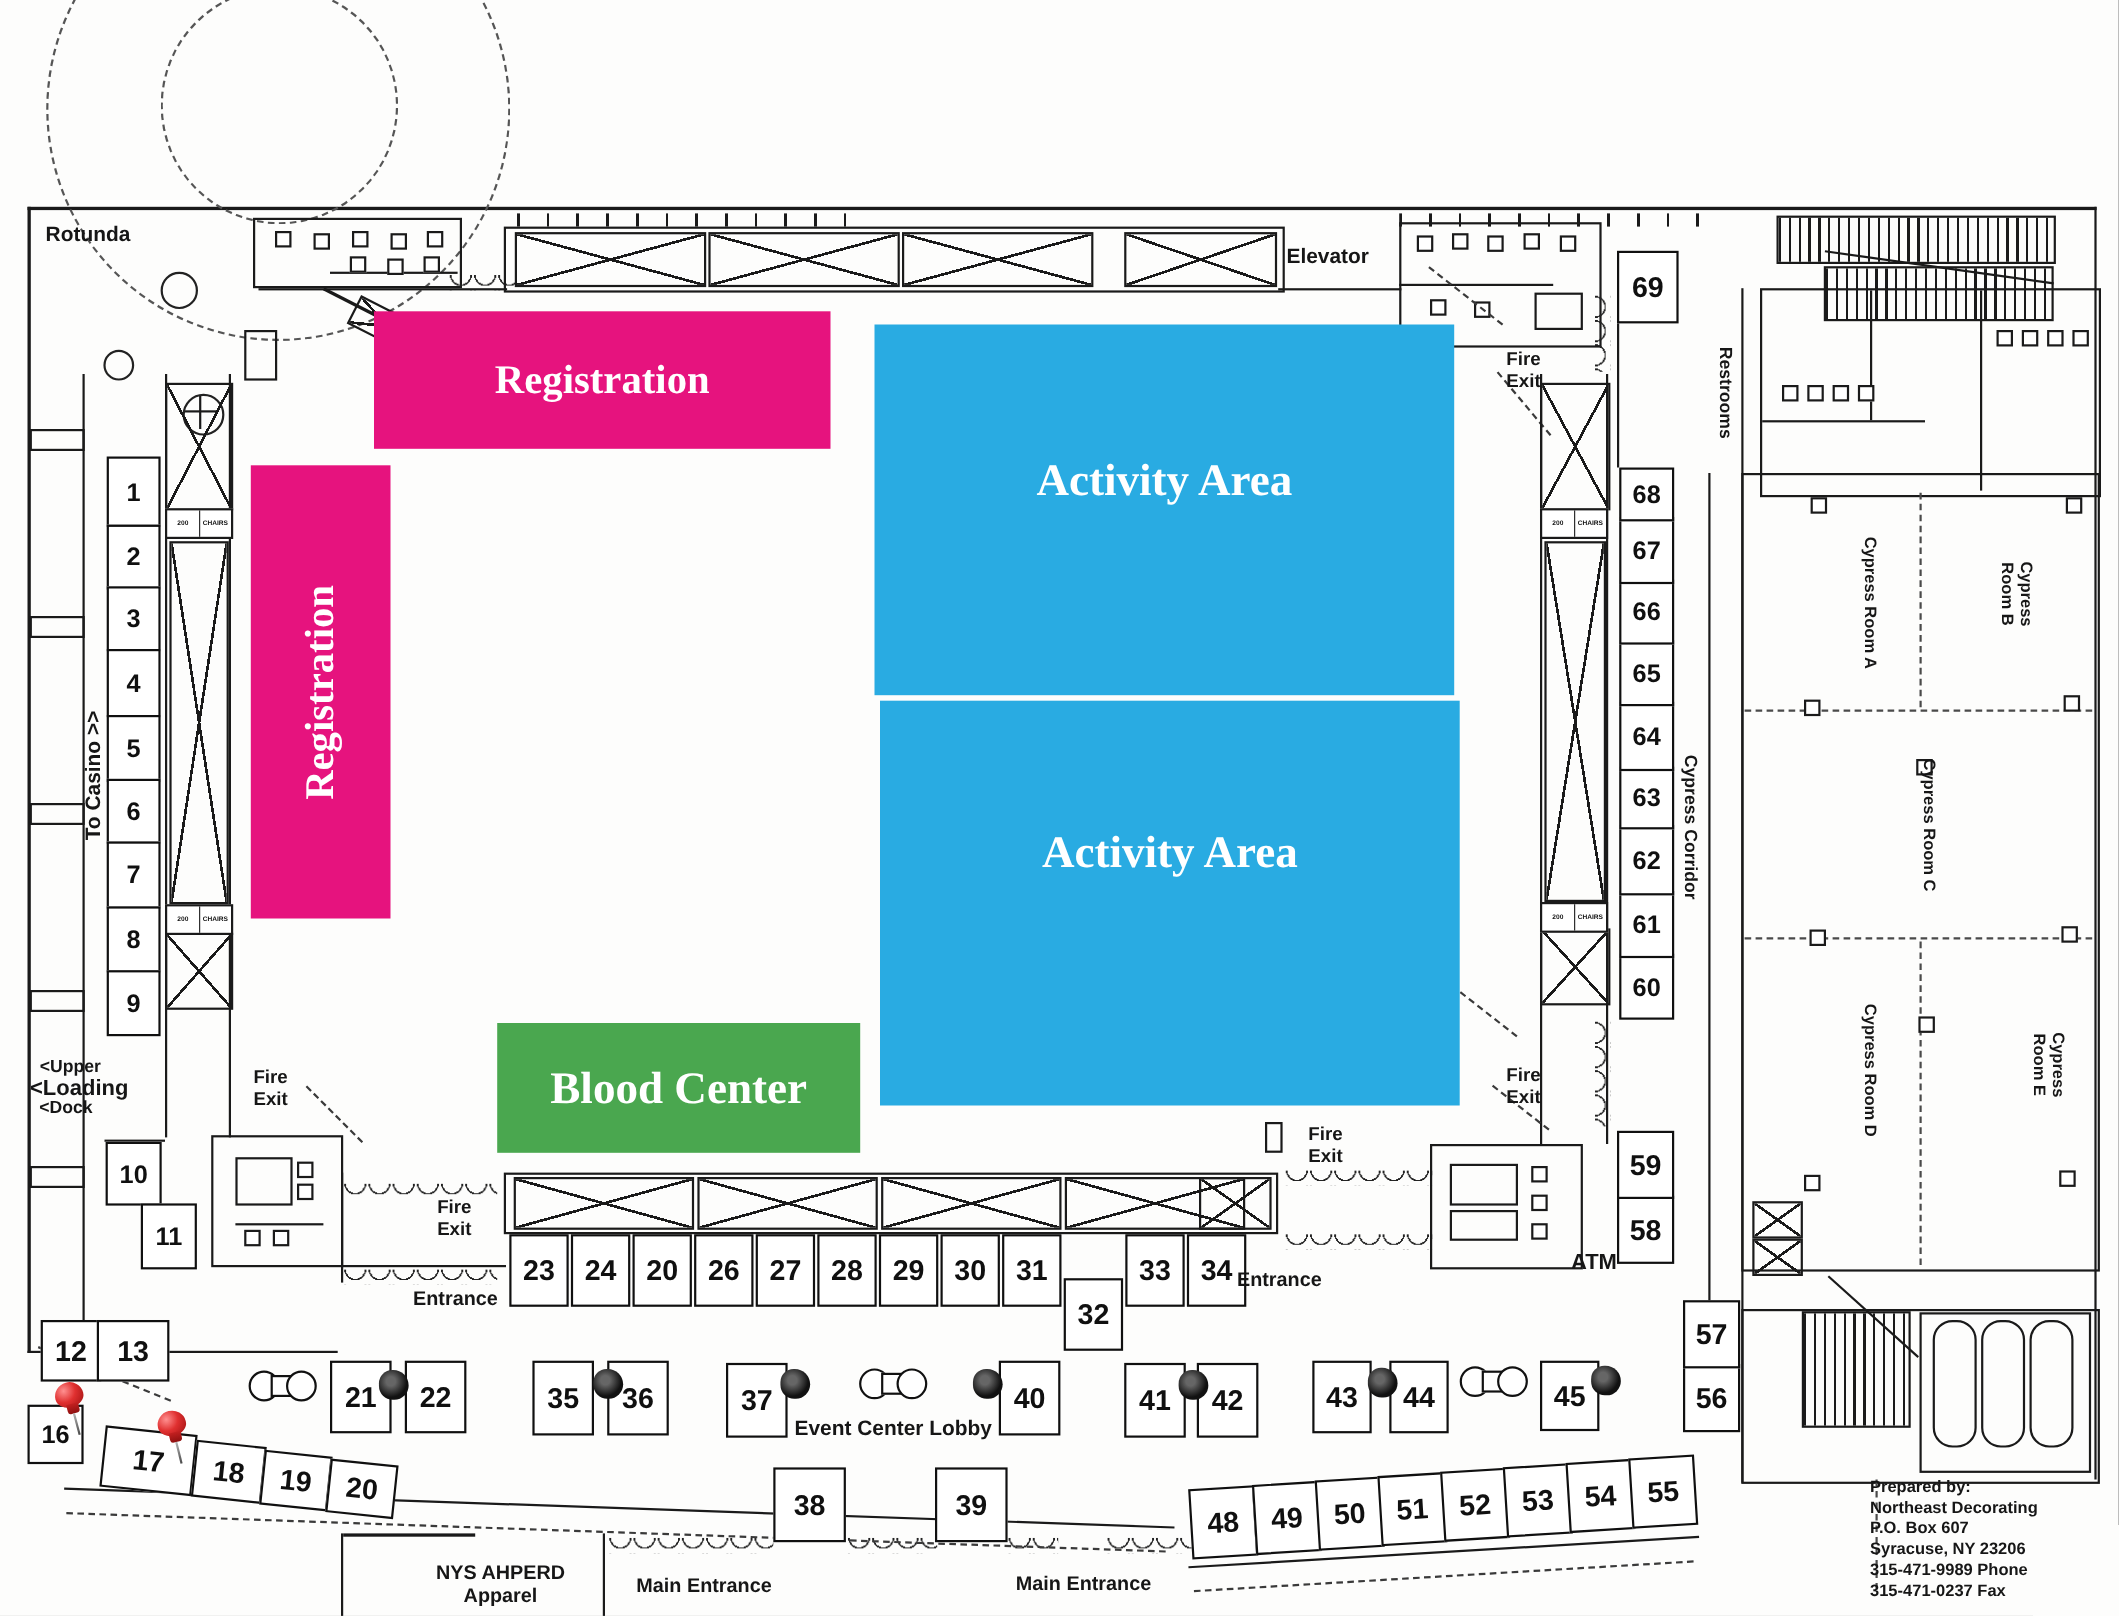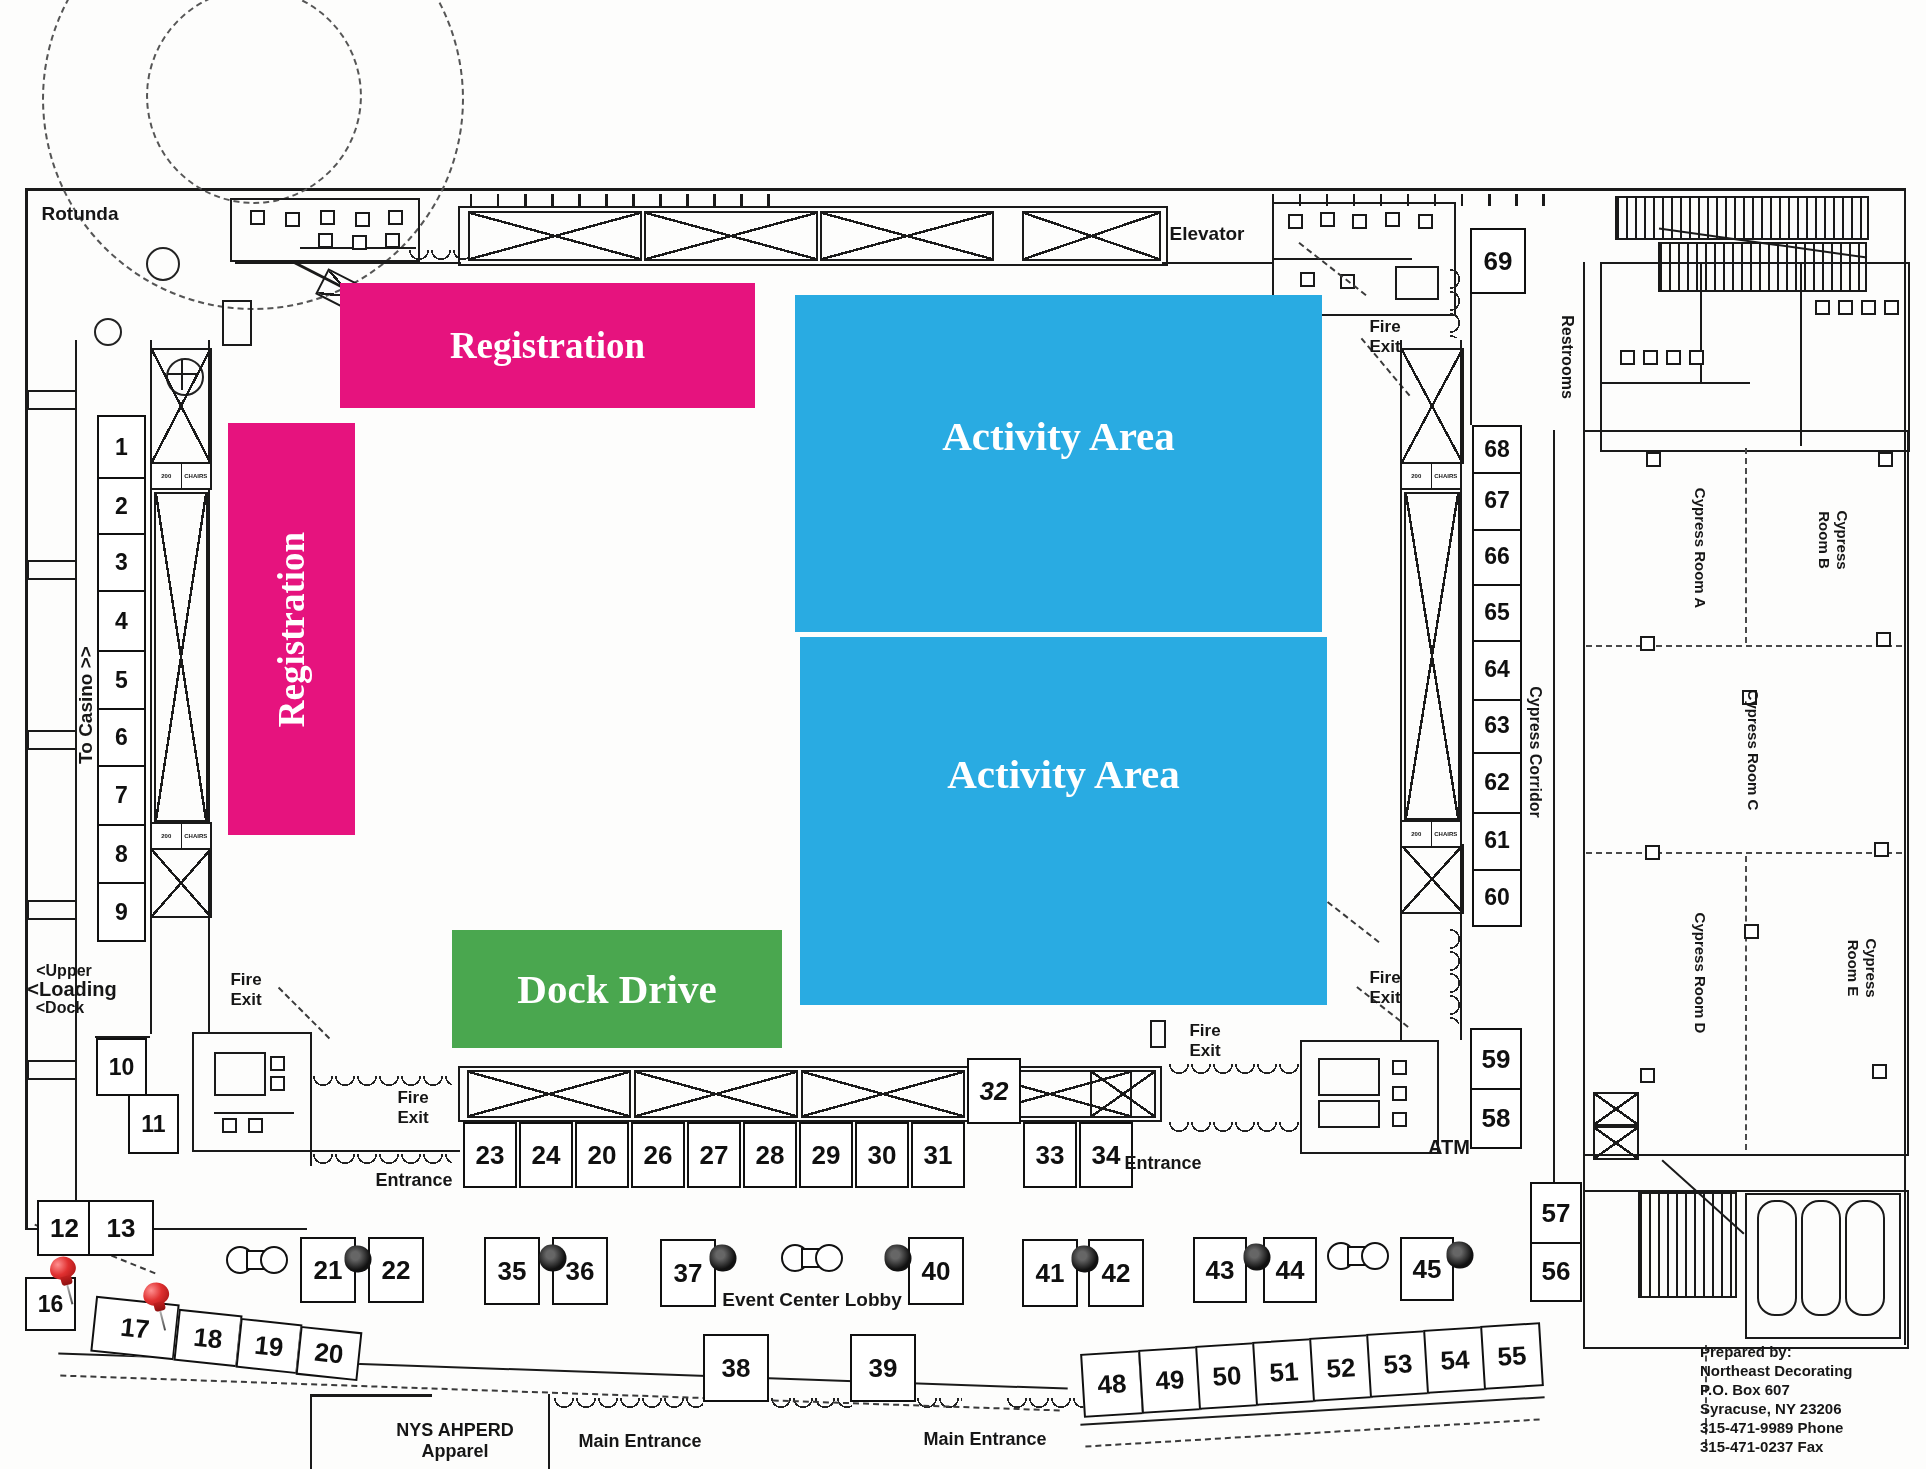--- a/index.html
+++ b/index.html
@@ -232,21 +232,21 @@
   <div class="area" id="area-registration-left" style="background: rgb(230, 19, 126);">
     <span>Registration</span>
   </div>
   <div class="area" id="area-activity-top" style="background: rgb(41, 171, 226);">
     <span>Activity Area</span>
   </div>
   <div class="area" id="area-activity-bottom" style="background: rgb(41, 171, 226);">
     <span>Activity Area</span>
   </div>
   <div class="area" id="area-blood-drive" style="background: rgb(74, 167, 79);">
-    <span>Dock Drive</span>
+    <span>Blood Center</span>
   </div>
 
   <div id="booths">
       <div class="booth" style="left: 97px; top: 415px; width: 45px; height: 60px; font-size: 23px;">1</div>
       <div class="booth" style="left: 97px; top: 477px; width: 45px; height: 55px; font-size: 23px;">2</div>
       <div class="booth" style="left: 97px; top: 533px; width: 45px; height: 55px; font-size: 23px;">3</div>
       <div class="booth" style="left: 97px; top: 590px; width: 45px; height: 58px; font-size: 23px;">4</div>
       <div class="booth" style="left: 97px; top: 650px; width: 45px; height: 57px; font-size: 23px;">5</div>
       <div class="booth" style="left: 97px; top: 708px; width: 45px; height: 55px; font-size: 23px;">6</div>
       <div class="booth" style="left: 97px; top: 765px; width: 45px; height: 57px; font-size: 23px;">7</div>
@@ -265,21 +265,21 @@
       <div class="booth" style="left: 368px; top: 1237px; width: 52px; height: 62px; font-size: 26px;">22</div>
       <div class="booth" style="left: 463px; top: 1122px; width: 50px; height: 62px; font-size: 26px;">23</div>
       <div class="booth" style="left: 519px; top: 1122px; width: 50px; height: 62px; font-size: 26px;">24</div>
       <div class="booth" style="left: 575px; top: 1122px; width: 50px; height: 62px; font-size: 26px;">20</div>
       <div class="booth" style="left: 631px; top: 1122px; width: 50px; height: 62px; font-size: 26px;">26</div>
       <div class="booth" style="left: 687px; top: 1122px; width: 50px; height: 62px; font-size: 26px;">27</div>
       <div class="booth" style="left: 743px; top: 1122px; width: 50px; height: 62px; font-size: 26px;">28</div>
       <div class="booth" style="left: 799px; top: 1122px; width: 50px; height: 62px; font-size: 26px;">29</div>
       <div class="booth" style="left: 855px; top: 1122px; width: 50px; height: 62px; font-size: 26px;">30</div>
       <div class="booth" style="left: 911px; top: 1122px; width: 50px; height: 62px; font-size: 26px;">31</div>
-      <div class="booth" style="left: 967px; top: 1058px; width: 50px; height: 62px; font-size: 26px; font-style: italic;">32</div>
+      <div class="booth" style="left: 967px; top: 1162px; width: 50px; height: 62px; font-size: 26px;">32</div>
       <div class="booth" style="left: 1023px; top: 1122px; width: 50px; height: 62px; font-size: 26px;">33</div>
       <div class="booth" style="left: 1079px; top: 1122px; width: 50px; height: 62px; font-size: 26px;">34</div>
       <div class="booth" style="left: 484px; top: 1237px; width: 52px; height: 64px; font-size: 26px;">35</div>
       <div class="booth" style="left: 552px; top: 1237px; width: 52px; height: 64px; font-size: 26px;">36</div>
       <div class="booth" style="left: 660px; top: 1239px; width: 52px; height: 64px; font-size: 26px;">37</div>
       <div class="booth" style="left: 703px; top: 1334px; width: 62px; height: 64px; font-size: 26px;">38</div>
       <div class="booth" style="left: 850px; top: 1334px; width: 62px; height: 64px; font-size: 26px;">39</div>
       <div class="booth" style="left: 908px; top: 1237px; width: 52px; height: 64px; font-size: 26px;">40</div>
       <div class="booth" style="left: 1022px; top: 1239px; width: 52px; height: 64px; font-size: 26px;">41</div>
       <div class="booth" style="left: 1088px; top: 1239px; width: 52px; height: 64px; font-size: 26px;">42</div>

